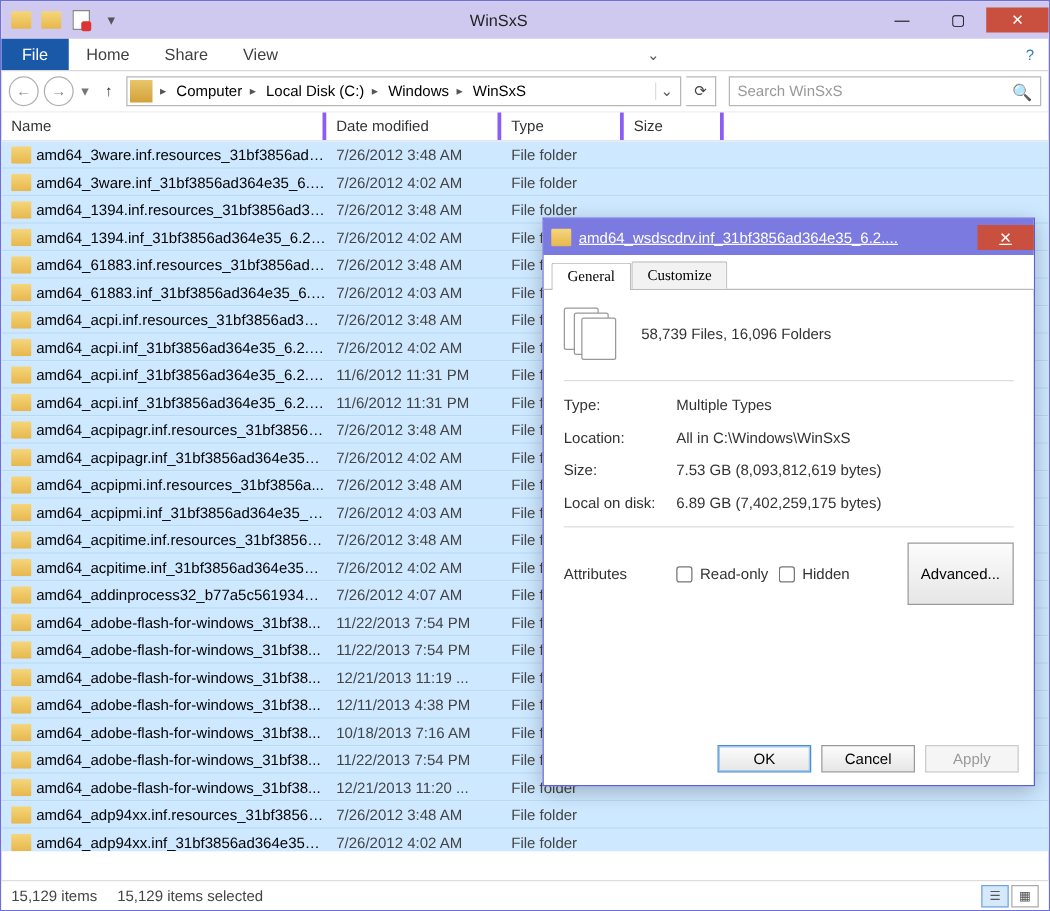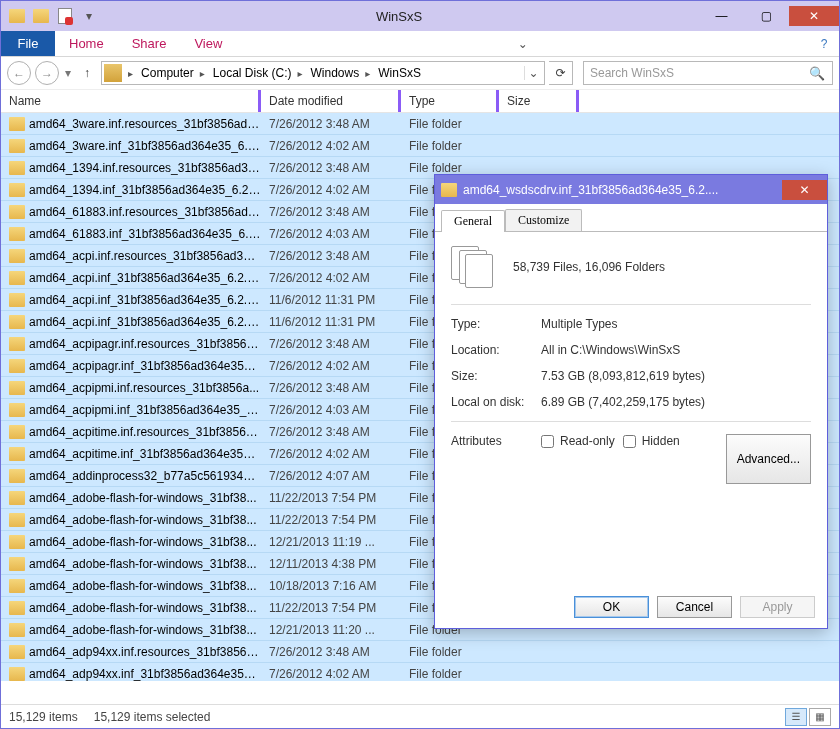--- a/index.html
+++ b/index.html
@@ -8,21 +8,21 @@
   .titlebar { height: 30px; background: #cfc9f0; display: flex; align-items: center; padding: 0 0 0 6px; }
   .titlebar .qat { display: flex; align-items: center; gap: 4px; }
   .titlebar .qat-icon { width: 20px; height: 20px; display:flex; align-items:center; justify-content:center; background: transparent; }
   .titlebar .title { flex: 1; text-align: center; color: #222; font-size: 13px; }
   .titlebar .winbtns { display:flex; }
   .titlebar .winbtn { width: 45px; height: 20px; display:flex; align-items:center; justify-content:center; font-size:12px; }
   .titlebar .winbtn.close { background:#c94f3e; color:#fff; width:50px; height:20px; }
   
   .ribbon { height: 26px; display:flex; align-items:stretch; border-bottom:1px solid #d7d7d7; }
   .ribbon .filetab { background:#1a59a8; color:#fff; width:54px; display:flex; align-items:center; justify-content:center; font-size:13px; }
-  .ribbon .tab { padding:0 14px; display:flex; align-items:center; font-size:13px; color:#be185d; }
+  .ribbon .tab { padding:0 14px; display:flex; align-items:center; font-size:13px; color:#404040; }
   .ribbon .expander { margin-left:auto; width:30px; display:flex; align-items:center; justify-content:center; color:#555; }
   
   .navbar { height: 32px; display:flex; align-items:center; padding: 3px 6px; gap:4px; }
   .navbtn { width:24px; height:24px; border:1px solid #b0b0b0; border-radius:50%; display:flex; align-items:center; justify-content:center; color:#888; }
   .uparrow { width:20px; height:20px; display:flex; align-items:center; justify-content:center; color:#333; }
   .addressbar { flex:1; height:24px; border:1px solid #b8b8b8; display:flex; align-items:center; padding:0 2px; background:#fff;}
   .addressbar .pcicon { width:18px; height:18px; background:linear-gradient(#e9c56b,#d2a23a); margin-right:4px; }
   .crumb { padding: 0 4px 0 6px; white-space: nowrap; }
   .crumbarrow { color:#555; padding:0 2px; font-size:10px; }
   .addr-drop { width:18px; text-align:center; color:#555; border-left:1px solid #ddd; }
@@ -46,36 +46,36 @@
   .row .date { width:140px; padding-left:8px; color:#444; }
   .row .type { width:98px; padding-left:8px; color:#444; }
   .row .size { width:80px; padding-left:8px; }
   
   .statusbar { position:absolute; bottom:0; left:0; right:0; height:24px; border-top:1px solid #ddd; display:flex; align-items:center; padding:0 8px; gap:16px; font-size:12px; color:#444; background:#fff; }
   .viewicons { margin-left:auto; display:flex; gap:2px; }
   .viewicon { width:22px; height:18px; border:1px solid #aaa; display:flex; align-items:center; justify-content:center; font-size:10px; color:#555; }
   .viewicon.active { background:#d6e9fb; border-color:#6fa8dc;}
   
   .propdlg { position:absolute; left:433px; top:173px; width:394px; height:455px; background:#fff; border:1px solid #5e5edb; box-shadow:0 4px 16px rgba(0,0,0,0.25); }
-  .propdlg .dtitlebar { height:29px; background:#7a7ae0; display:flex; align-items:center; padding-left:6px; color:#fff; }
+  .propdlg .dtitlebar { height:29px; background:#7a7ae0; display:flex; align-items:center; padding-left:6px; color:#fff;text-decoration:underline; }
   .propdlg .dtitlebar .dicon { width:16px; height:14px; background:linear-gradient(#f5d67b,#e7b74d); border-radius:1px; margin-right:6px;}
   .propdlg .dtitlebar .dtitle { flex:1; white-space:nowrap; overflow:hidden; text-overflow:ellipsis; font-size:12px; }
   .propdlg .dtitlebar .dclose { width:45px; height:20px; background:#c94f3e; color:#fff; display:flex; align-items:center; justify-content:center; }
   .propdlg .tabstrip { height:28px; display:flex; align-items:flex-end; padding:6px 6px 0 6px; gap:0; border-bottom:1px solid #bbb; background:#fff;font-family:Liberation Serif, serif;}
   .propdlg .dtab { padding:3px 12px; border:1px solid #bbb; border-bottom:none; background:#f2f2f2; font-size:12px; border-radius:2px 2px 0 0; margin-right:0px;}
   .propdlg .dtab.active { background:#fff; position:relative; top:1px; }
   .propbody { padding:14px 16px 8px 16px; font-size:12px; color:#333; }
   .summary { display:flex; align-items:center; gap:20px; margin-bottom:16px; }
   .filesicon { width:42px; height:42px; position:relative; }
   .filesicon .sheet { position:absolute; width:28px; height:34px; background:#fff; border:1px solid #999; border-radius:2px;}
   .filesicon .s1 { left:0; top:0;}
   .filesicon .s2 { left:8px; top:4px;}
   .filesicon .s3 { left:14px; top:8px;}
   .hr { border:none; border-top:1px solid #ddd; margin:6px 0 12px 0; }
-  .proprow { display:flex; margin-bottom:12px; align-items:flex-start;}
+  .proprow { display:flex; margin-bottom:12px; align-items:center;}
   .proplabel { width:90px; }
   .propval { flex:1; }
   .attrsec { display:flex; }
   .attrchecks { display:flex; flex-direction:row; gap:8px; }
   .cb { display:flex; align-items:center; gap:6px; }
   .cb input { width:13px; height:13px; }
   .advbtn { margin-left:auto; padding:17px 10px; border:1px solid #999; background:linear-gradient(#fcfcfc,#e6e6e6); font-size:12px; }
   .dlgbtns { position:absolute; bottom:10px; right:12px; display:flex; gap:8px; }
   .dlgbtn { width:75px; height:22px; border:1px solid #999; background:linear-gradient(#fcfcfc,#e6e6e6); font-size:12px; }
   .dlgbtn.apply { color:#999; border-color:#ccc; background:#f5f5f5; }

